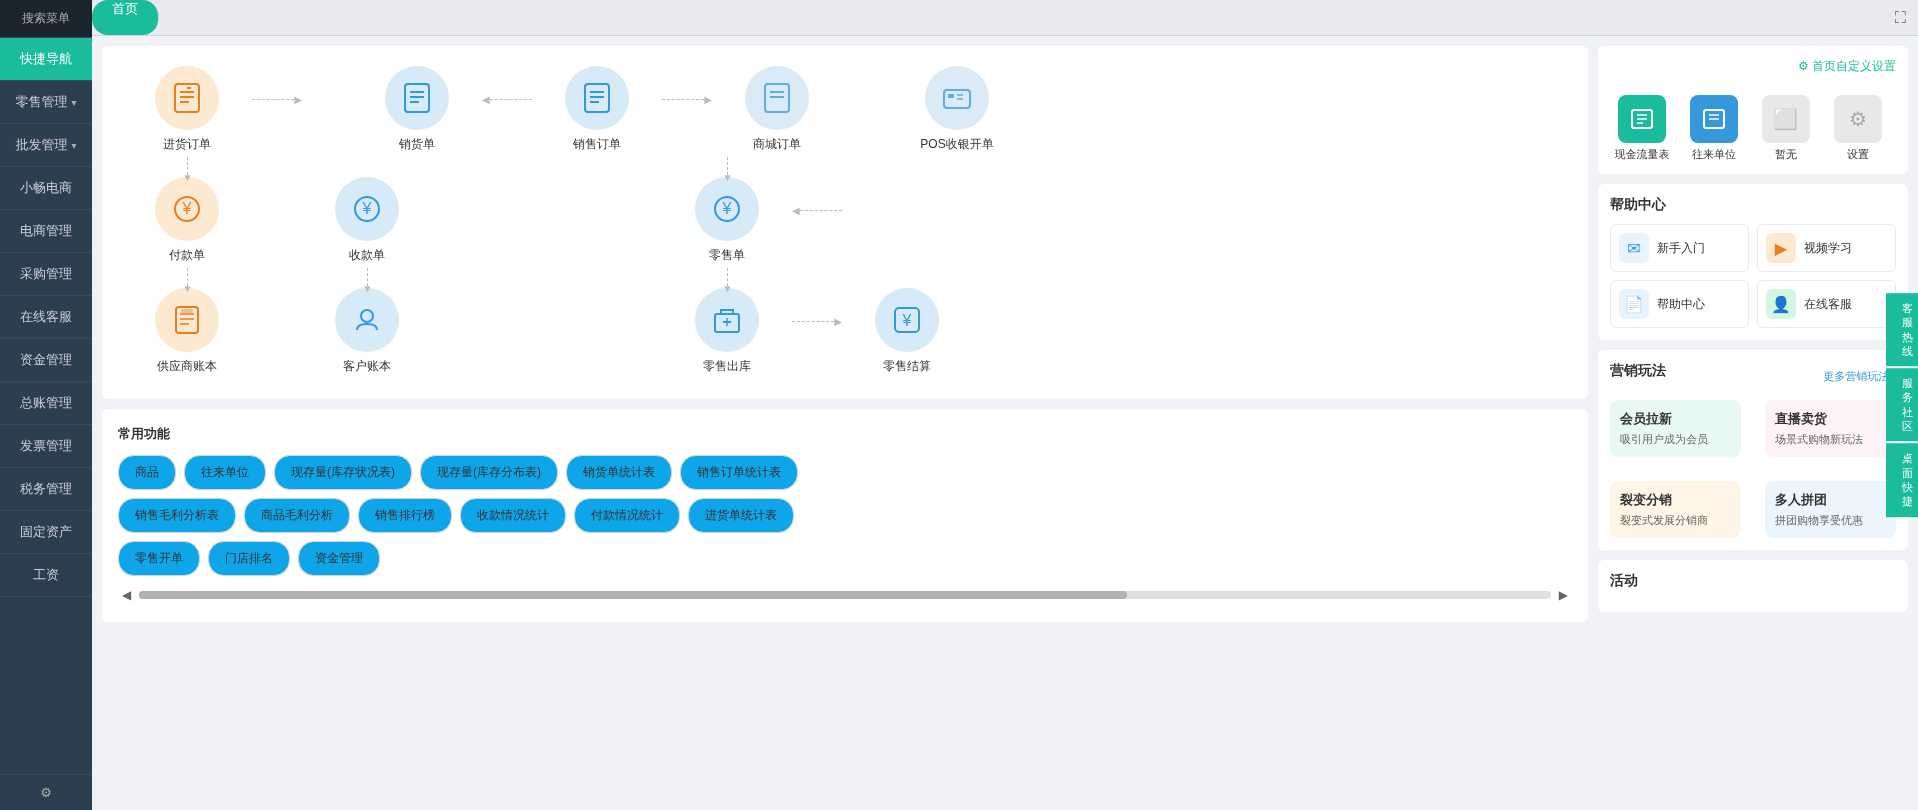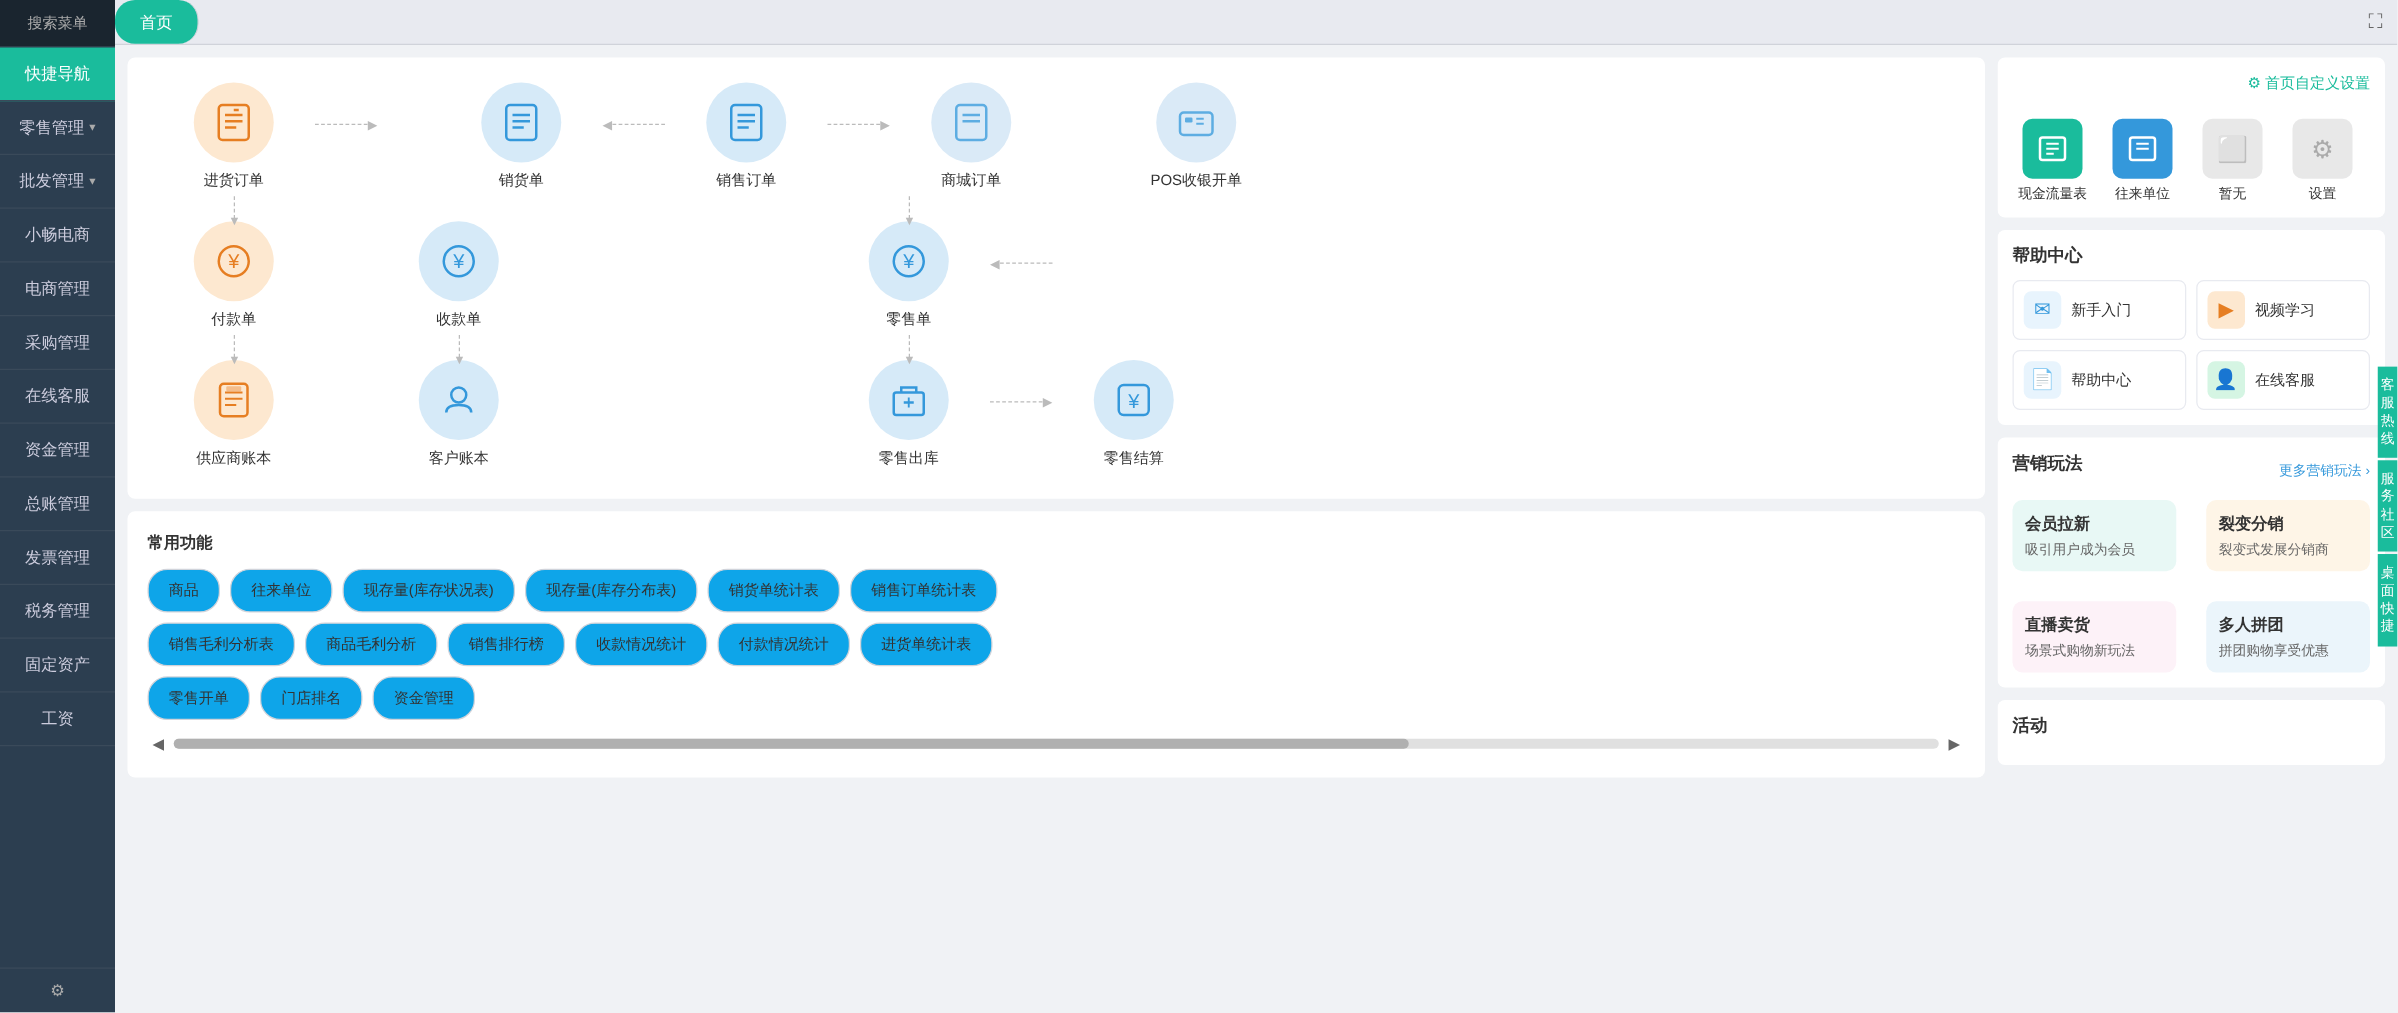--- a/index.html
+++ b/index.html
@@ -63,21 +63,21 @@
       display: flex;
       align-items: center;
       height: 36px;
       border-bottom: 1px solid #d0d3da;
       flex-shrink: 0;
     }
     .tab-item {
       padding: 0 20px;
       height: 100%;
       display: flex;
-      align-items: center;
+      align-items: flex-start;
       font-size: 13px;
       cursor: pointer;
       border-right: 1px solid #d0d3da;
       border-radius: 16px;
     }
     .tab-item.active {
       background: #1abc9c;
       color: #fff;
     }
     .expand-btn {
@@ -339,21 +339,21 @@
       transform: translateY(-50%);
       display: flex;
       flex-direction: column;
       gap: 2px;
       z-index: 100;
     }
     .float-btn {
       background: #1abc9c;
       color: #fff;
       font-size: 11px;
-      padding: 8px 0;
+      padding: 8px 16px;
       text-align: center;
       cursor: pointer;
       width: 16px;
       line-height: 1.3;
     }
   </style>
 </head>
 <body>
 
 <div class="sidebar">
@@ -762,27 +762,27 @@
       <div class="marketing-box">
         <div class="marketing-header">
           <span class="box-title">营销玩法</span>
           <span class="more-link">更多营销玩法 ›</span>
         </div>
         <div class="marketing-grid">
           <div class="mkt-item light-green">
             <div class="mkt-title">会员拉新</div>
             <div class="mkt-desc">吸引用户成为会员</div>
           </div>
+          <div class="mkt-item light-pink">
+            <div class="mkt-title">直播卖货</div>
+            <div class="mkt-desc">场景式购物新玩法</div>
+          </div>
           <div class="mkt-item light-orange">
             <div class="mkt-title">裂变分销</div>
             <div class="mkt-desc">裂变式发展分销商</div>
-          </div>
-          <div class="mkt-item light-pink">
-            <div class="mkt-title">直播卖货</div>
-            <div class="mkt-desc">场景式购物新玩法</div>
           </div>
           <div class="mkt-item light-blue2">
             <div class="mkt-title">多人拼团</div>
             <div class="mkt-desc">拼团购物享受优惠</div>
           </div>
         </div>
       </div>
 
       <div class="activity-box">
         <div class="box-title">活动</div>

